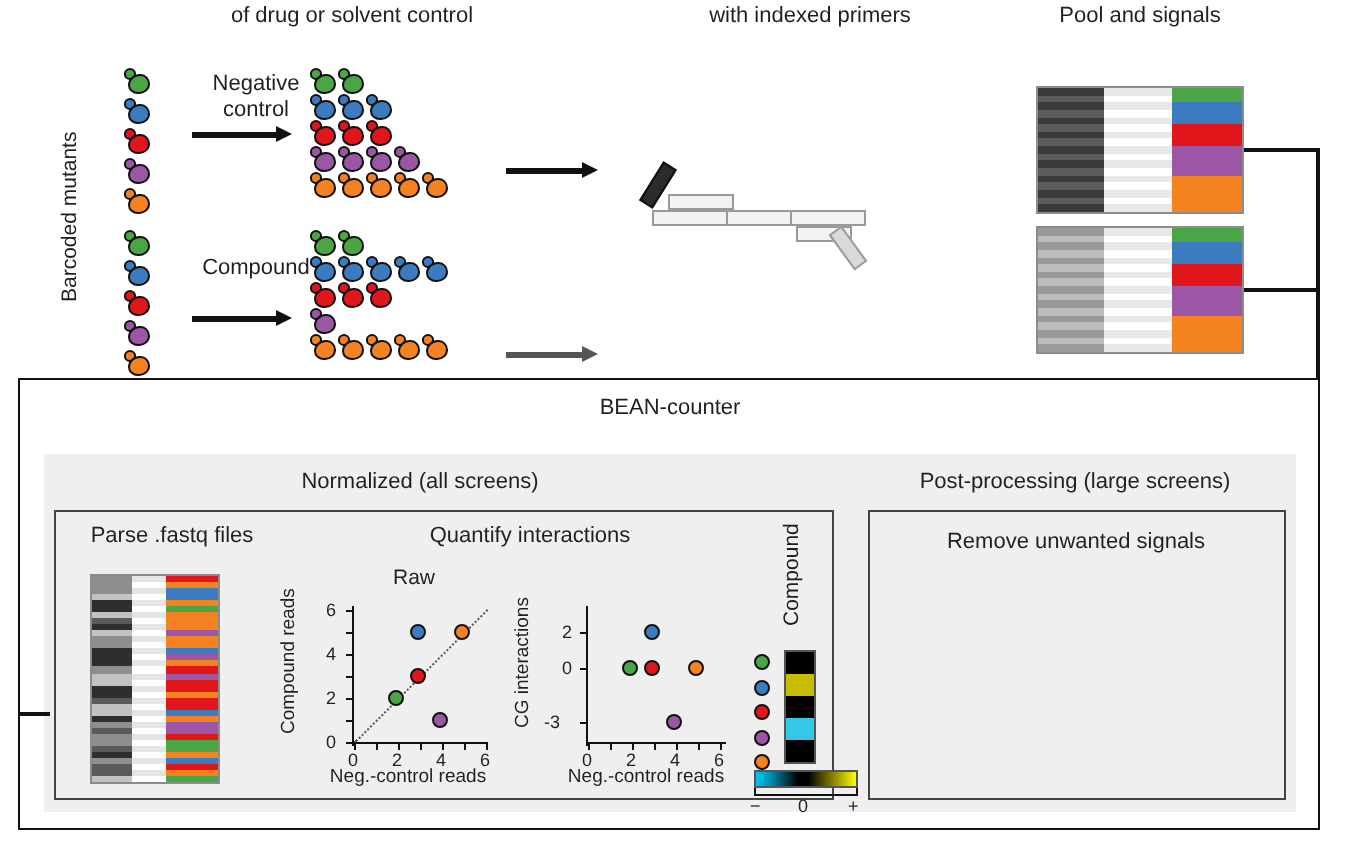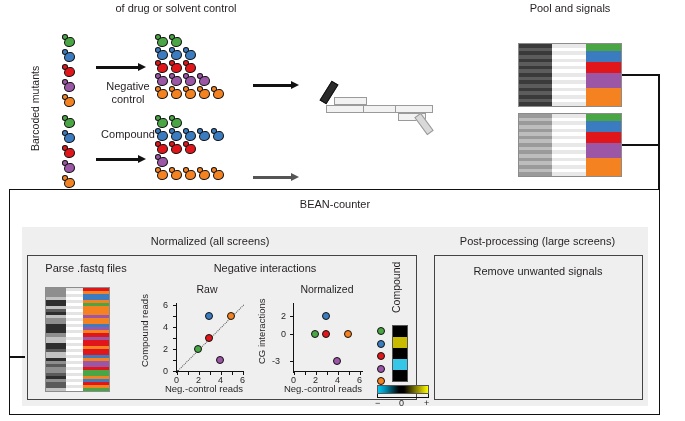--- a/index.html
+++ b/index.html
@@ -80,20 +80,21 @@
         background:linear-gradient(to right,#00c8f0 0%,#0090b4 14%,#000 42%,#000 52%,#9a9000 80%,#ffff00 100%);}
 </style>
 </head>
 <body>
 
 <div class="abs ttl" style="left:60px;top:2px;width:232px;">
   <div>of drug or solvent control</div>
 </div>
 
 <div class="abs ttl" style="left:300px;top:2px;width:210px;">
+  <div>with indexed primers</div>
 </div>
 
 <div class="abs ttl" style="left:500px;top:2px;width:140px;">Pool and signals</div>
 
 <div class="abs lbl vert" style="left:29px;top:48px;height:120px;text-align:center;font-size:10.5px;">Barcoded mutants</div>
 
 <div class="abs stack" style="left:62px;top:34px;">
   <div class="cell g">
       <span class="bud"></span>
       <span class="body"></span>
@@ -131,21 +132,21 @@
   <div class="cell p">
       <span class="bud"></span>
       <span class="body"></span>
     </div>
   <div class="cell o">
       <span class="bud"></span>
       <span class="body"></span>
     </div>
 </div>
 
-<div class="abs ttl" style="left:90px;top:36px;width:76px;margin-top:44px;">
+<div class="abs ttl" style="left:90px;top:36px;width:76px;">
   <div>Negative</div>
   <div>control</div>
 </div>
 <div class="abs arr" style="left:96px;top:63px;width:50px;">
   <div class="sh" style="width:42px;"></div>
     <div class="hd" style="left:42px;"></div>
 </div>
 
 <div class="abs ttl" style="left:90px;top:128px;width:76px;">Compound</div>
 <div class="abs arr" style="left:96px;top:146px;width:50px;">
@@ -591,21 +592,21 @@
       <div class="band" style="background: rgb(74, 165, 68); height: 3.08824px;"></div>
       <div class="band" style="background: rgb(74, 165, 68); height: 3.08824px;"></div>
       <div class="band" style="background: rgb(245, 130, 32); height: 3.08824px;"></div>
       <div class="band" style="background: rgb(59, 124, 192); height: 3.08824px;"></div>
       <div class="band" style="background: rgb(224, 22, 27); height: 3.08824px;"></div>
       <div class="band" style="background: rgb(245, 130, 32); height: 3.08824px;"></div>
       <div class="band" style="background: rgb(74, 165, 68); height: 3.08824px;"></div>
     </div>
 </div>
 
-<div class="abs ttl" style="left:185px;top:262px;width:160px;">Negative interactions</div>
+<div class="abs ttl" style="left:185px;top:262px;width:160px;">Quantify interactions</div>
 
 <div class="abs" style="left:139px;top:283px;width:110px;height:110px;">
   <div class="abs lbl vert" style="left:0px;top:4px;height:88px;text-align:center;font-size:9.5px;">Compound reads</div>
   <div class="abs ttl" style="left:30px;top:0px;width:76px;font-size:10.5px;">Raw</div>
 
   <div class="axis" style="left:37px;top:20px;width:1.3px;height:70px;"></div>
   <div class="axis" style="left:37px;top:88px;width:68px;height:1.3px;"></div>
 
   <div class="diag" style="left:38px;top:88px;width:94px;transform:rotate(-45deg);"></div>
 
@@ -639,21 +640,20 @@
   <div class="pt" style="left:66px;top:29px;background:#3b7cc0;"></div>
   <div class="pt" style="left:66px;top:51px;background:#e0161b;"></div>
   <div class="pt" style="left:77px;top:73px;background:#9b56a6;"></div>
   <div class="pt" style="left:88px;top:29px;background:#f58220;"></div>
 
   <div class="abs lbl" style="left:12px;top:100px;width:106px;text-align:center;font-size:9.5px;">Neg.-control reads</div>
 </div>
 
 <div class="abs" style="left:256px;top:283px;width:118px;height:110px;">
   <div class="abs lbl vert" style="left:0px;top:4px;height:88px;text-align:center;font-size:9.5px;">CG interactions</div>
-  <div class="abs ttl" style="left:26px;top:0px;width:90px;font-size:10.5px;">Normalized</div>
 
   <div class="axis" style="left:37px;top:20px;width:1.3px;height:70px;"></div>
   <div class="axis" style="left:37px;top:88px;width:70px;height:1.3px;"></div>
 
   <div class="tick" style="left:38px;top:89px;"></div>
   <div class="tick" style="left:49px;top:89px;"></div>
   <div class="tick" style="left:60px;top:89px;"></div>
   <div class="tick" style="left:71px;top:89px;"></div>
   <div class="tick" style="left:82px;top:89px;"></div>
   <div class="tick" style="left:93px;top:89px;"></div>

